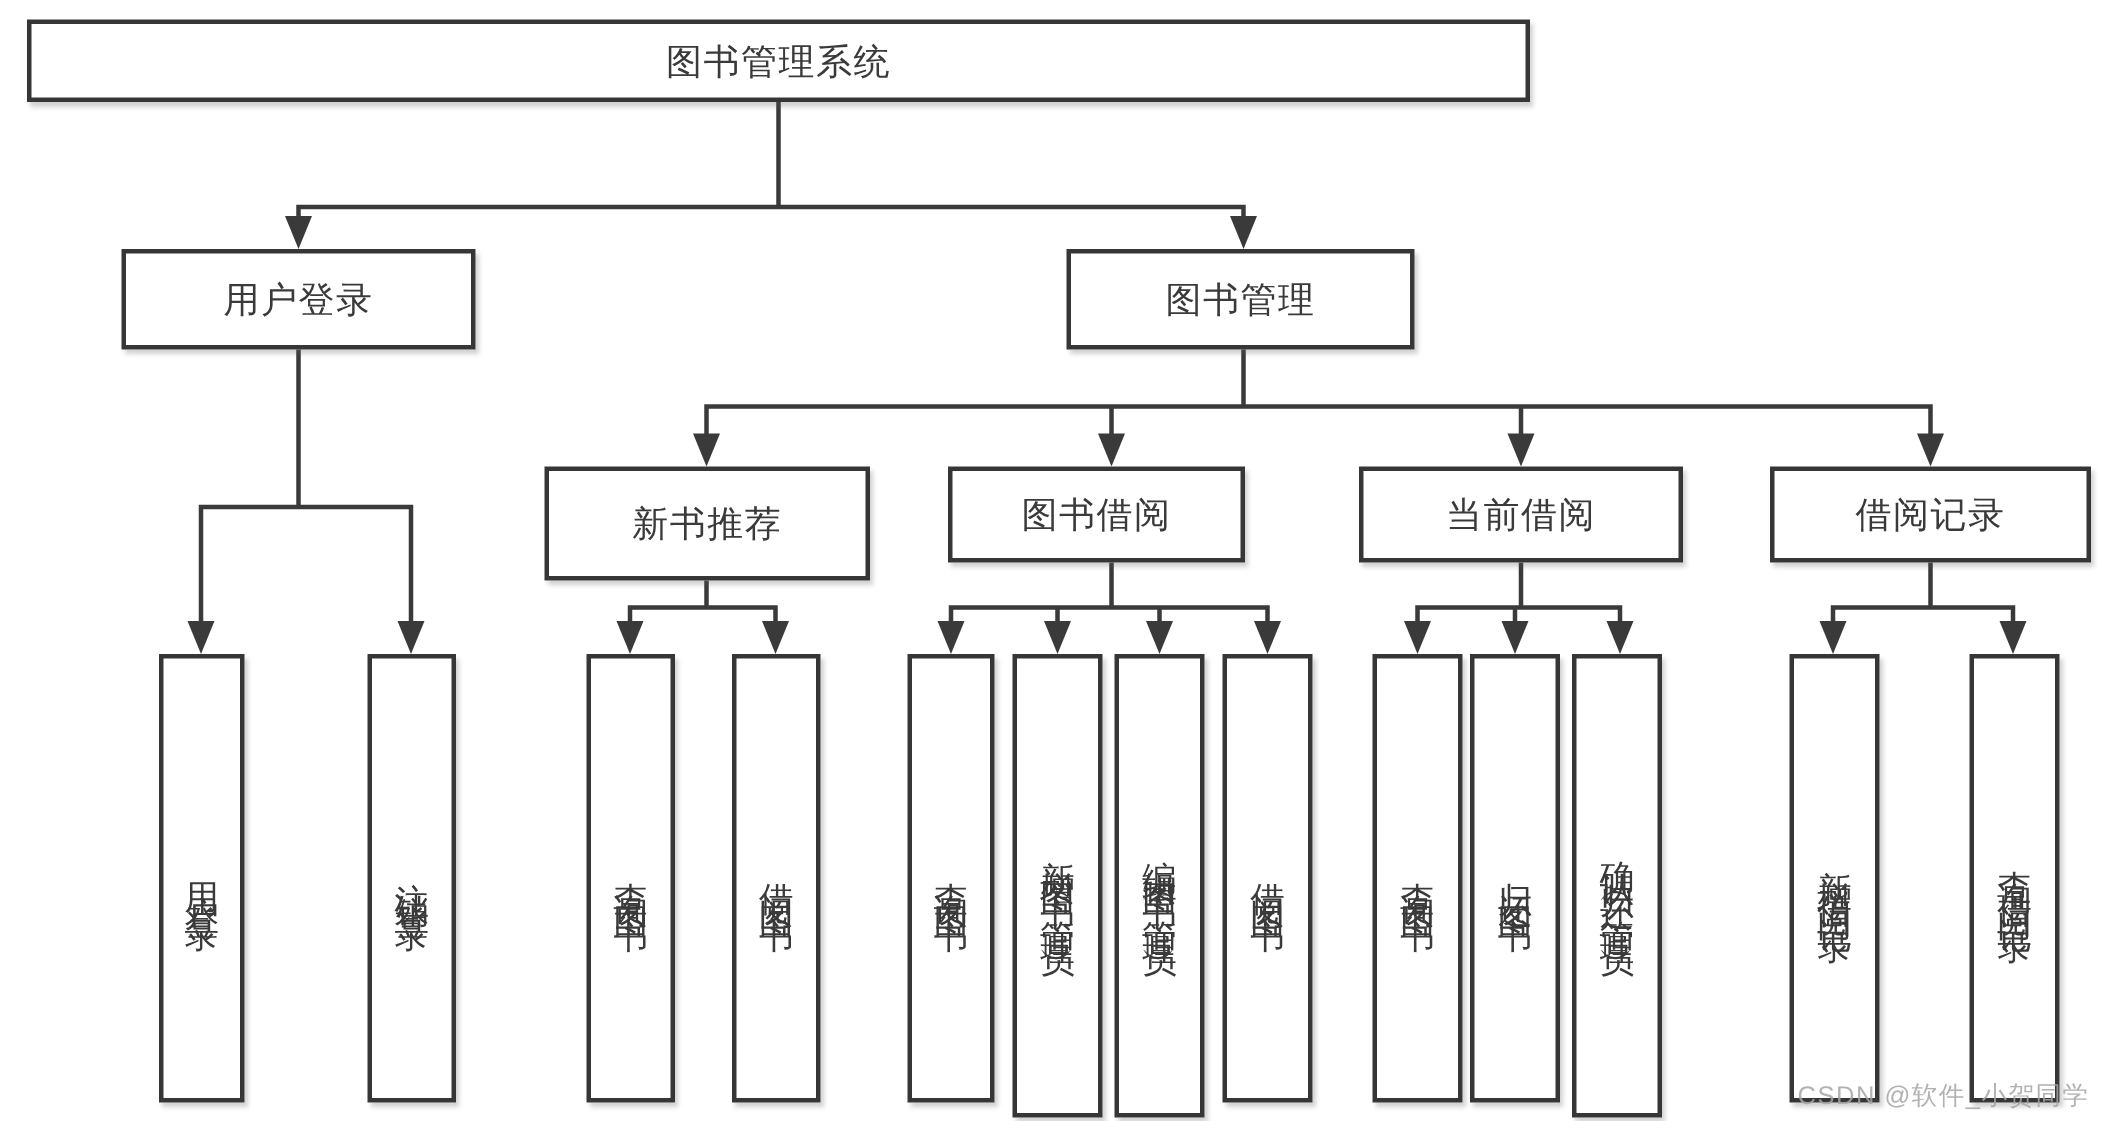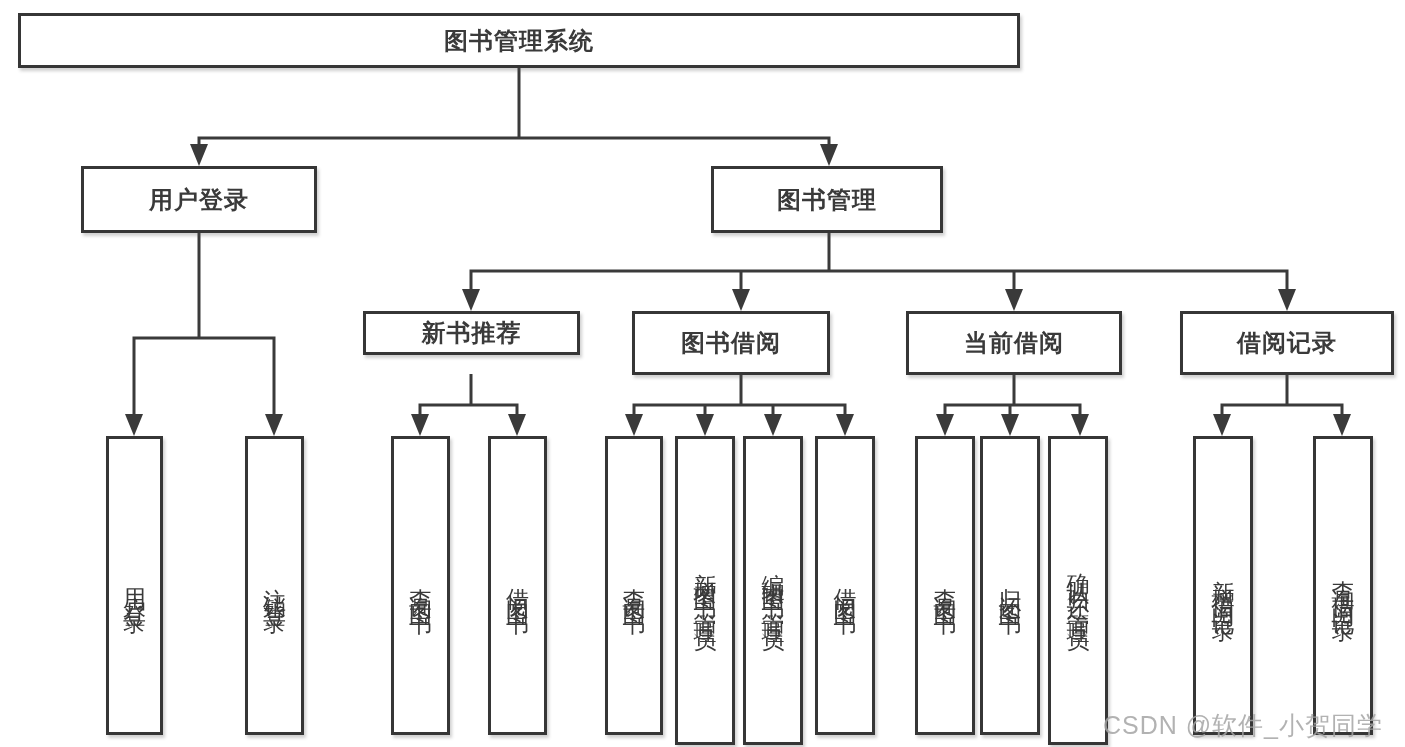--- a/index.html
+++ b/index.html
@@ -10,51 +10,51 @@
   }
   #canvas{position:absolute;inset:0;width:1405px;height:747px;}
   svg.wires{position:absolute;left:0;top:0;z-index:1;}
   .box{
     position:absolute;box-sizing:border-box;z-index:2;
     background:#ffffff;border:3px solid #363636;
     display:flex;align-items:center;justify-content:center;
     box-shadow:2px 3px 3px rgba(90,90,90,0.28);
     color:#3a3a3a;
   }
-  .hlabel{font-size:24px;font-weight:700;letter-spacing:1px;white-space:nowrap;}
+  .hlabel{font-size:24px;font-weight:400;letter-spacing:1px;white-space:nowrap;}
   .vtext{
     writing-mode:vertical-rl;text-orientation:mixed;
     font-size:23px;letter-spacing:8px;line-height:1;white-space:nowrap;
   }
   
   .box-root {left:18px;  top:13px;  width:1002px;height:55px;}
   .box-l2-1 {left:81px;  top:166px; width:236px; height:67px;}
   .box-l2-2 {left:711px; top:166px; width:232px; height:67px;}
-  .box-l3-1 {left:363px; top:311px; width:217px; height:44px;}
+  .box-l3-1 {left:363px; top:311px; width:217px; height:76px;}
   .box-l3-2 {left:632px; top:311px; width:198px; height:64px;}
   .box-l3-3 {left:906px; top:311px; width:216px; height:64px;}
   .box-l3-4 {left:1180px;top:311px; width:214px; height:64px;}
   .leaf{top:436px;height:299px;}
   .leaf-tall{height:309px;}
   .leaf-1 {left:106px; width:57px;}
   .leaf-2 {left:245px; width:59px;}
   .leaf-3 {left:391px; width:59px;}
   .leaf-4 {left:488px; width:59px;}
   .leaf-5 {left:605px; width:58px;}
   .leaf-6 {left:675px; width:60px;}
   .leaf-7 {left:743px; width:60px;}
   .leaf-8 {left:815px; width:60px;}
   .leaf-9 {left:915px; width:60px;}
   .leaf-10{left:980px; width:60px;}
   .leaf-11{left:1048px;width:60px;}
   .leaf-12{left:1193px;width:60px;}
   .leaf-13{left:1313px;width:60px;}
   .watermark{
-    position:absolute;right:22px;bottom:5px;z-index:5;
-    font-size:25px;letter-spacing:1px;color:rgba(165,165,165,0.85);
+    position:absolute;right:12px;bottom:5px;z-index:5;
+    font-size:17px;letter-spacing:1px;color:rgba(165,165,165,0.85);
     white-space:nowrap;
   }
 </style>
 </head>
 <body>
 
 <div id="canvas">
 
   <svg class="wires" width="1405" height="747" viewBox="0 0 1405 747" fill="none" stroke="#3a3a3a" stroke-width="3">
     <g>

